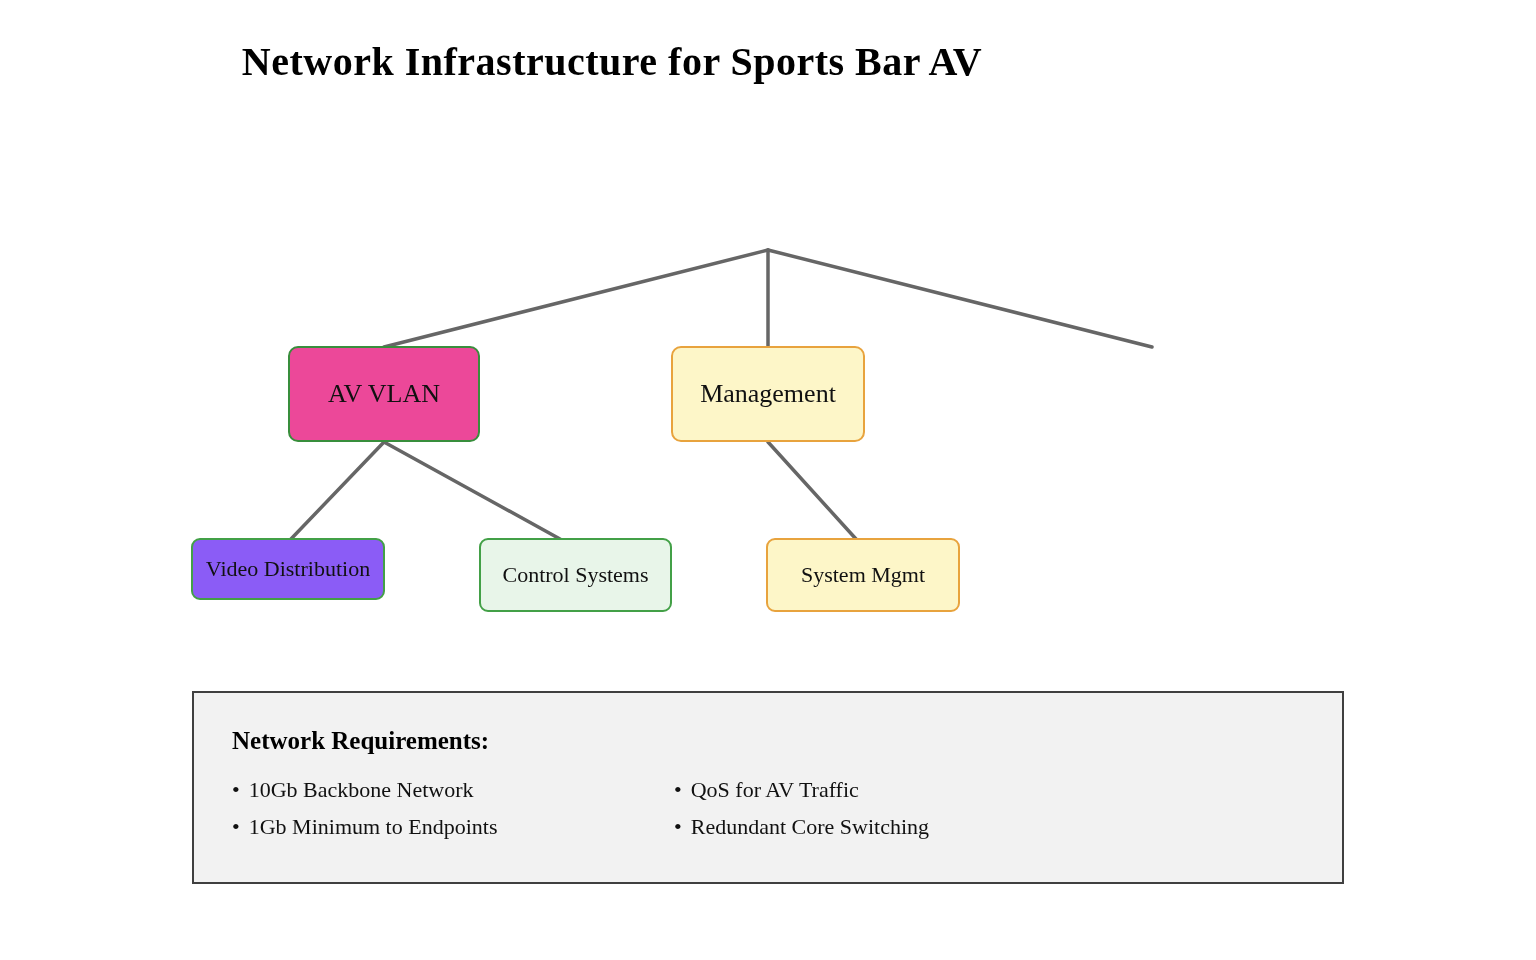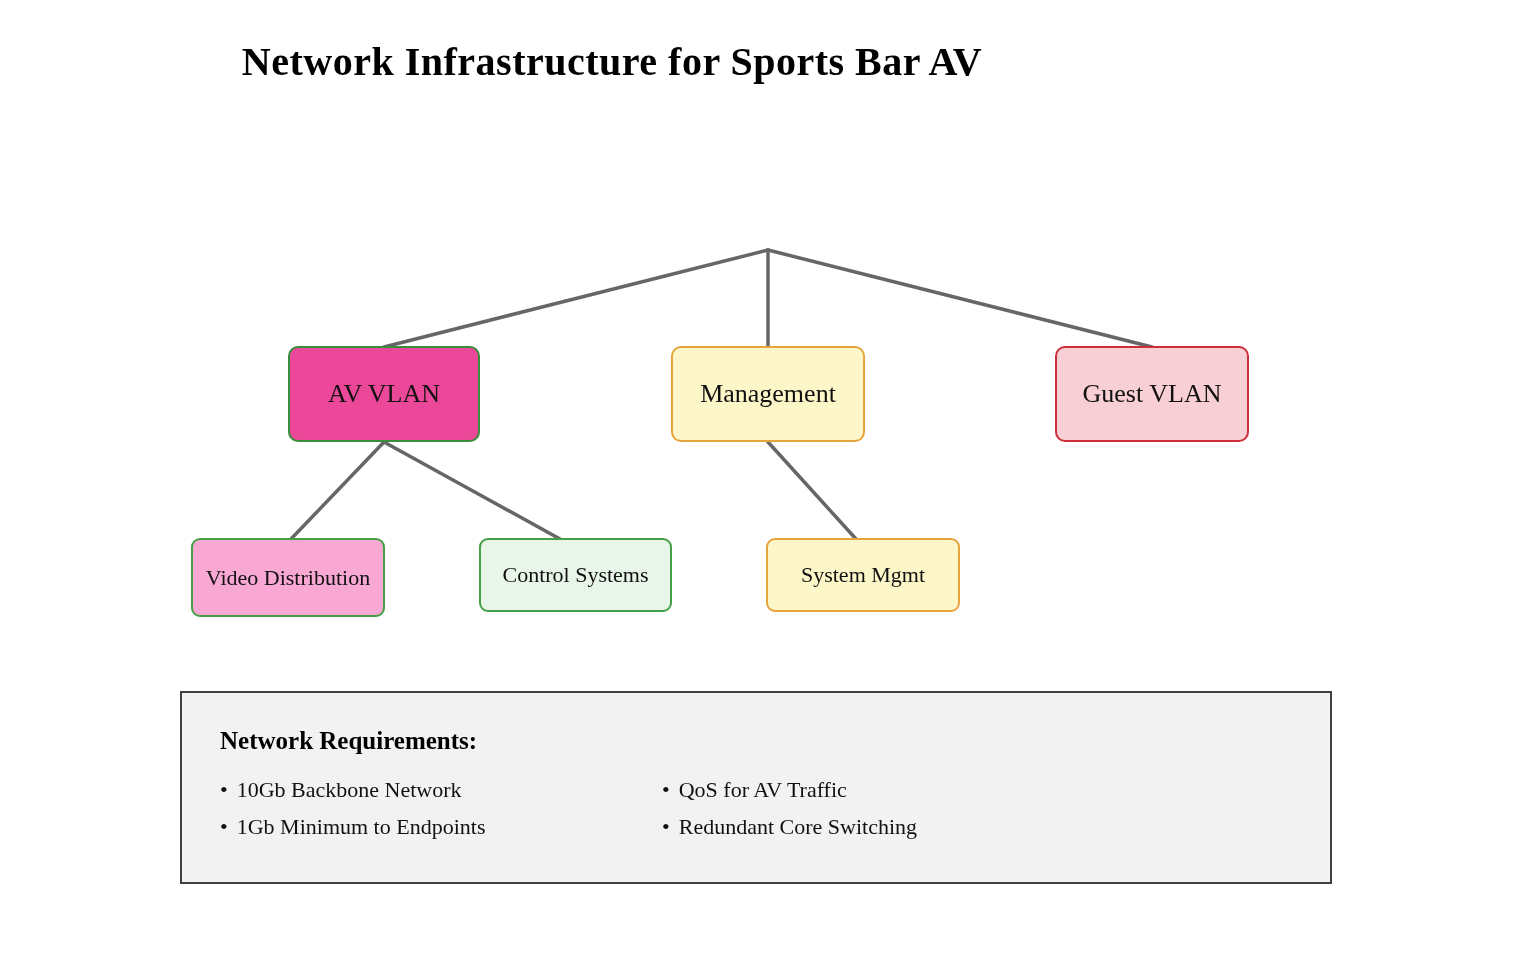--- a/index.html
+++ b/index.html
@@ -46,27 +46,27 @@
     border: 2px solid;
     font-size: 26px;
     text-align: center;
   }
   .node.small { font-size: 22px; border-radius: 9px; }
 
   .node.core   { left: 671px;  top: 153px; width: 194px; height: 96px; background: #deebf7; border-color: #2e75b6; }
   .node.av     { left: 288px;  top: 346px; width: 192px; height: 96px; background: #ec4899; border-color: #388e3c; }
   .node.mgmt   { left: 671px;  top: 346px; width: 194px; height: 96px; background: #fdf6c8; border-color: #e8a33d; align-items: center; }
   .node.guest  { left: 1055px; top: 346px; width: 194px; height: 96px; background: #f8cfd4; border-color: #cc2f3b; }
-  .node.video  { left: 191px;  top: 538px; width: 194px; height: 79px; background: #f9a8d4; border-color: #43a047; }
+  .node.video  { left: 191px;  top: 538px; width: 194px; height: 62px; background: #8b5cf6; border-color: #43a047; }
   .node.ctrl   { left: 479px;  top: 538px; width: 193px; height: 74px; background: #e8f5e9; border-color: #43a047; }
   .node.sysmgt { left: 766px;  top: 538px; width: 194px; height: 74px; background: #fdf6c8; border-color: #e8a33d; }
 
   .req-panel {
     position: absolute;
-    left: 180px;
+    left: 192px;
     top: 691px;
     width: 1152px;
     height: 193px;
     background: #f2f2f2;
     border: 2px solid #404040;
     padding: 34px 0 0 38px;
   }
   .req-heading {
     font-size: 25px;
     font-weight: bold;
@@ -102,23 +102,20 @@
 
 
   <div class="node av">
     <span>AV VLAN</span>
   </div>
 
   <div class="node mgmt">
     <span>Management</span>
   </div>
 
-  <div class="node guest">
-    <span>Guest VLAN</span>
-  </div>
 
   <div class="node small video">
     <span>Video Distribution</span>
   </div>
 
   <div class="node small ctrl">
     <span>Control Systems</span>
   </div>
 
   <div class="node small sysmgt">

